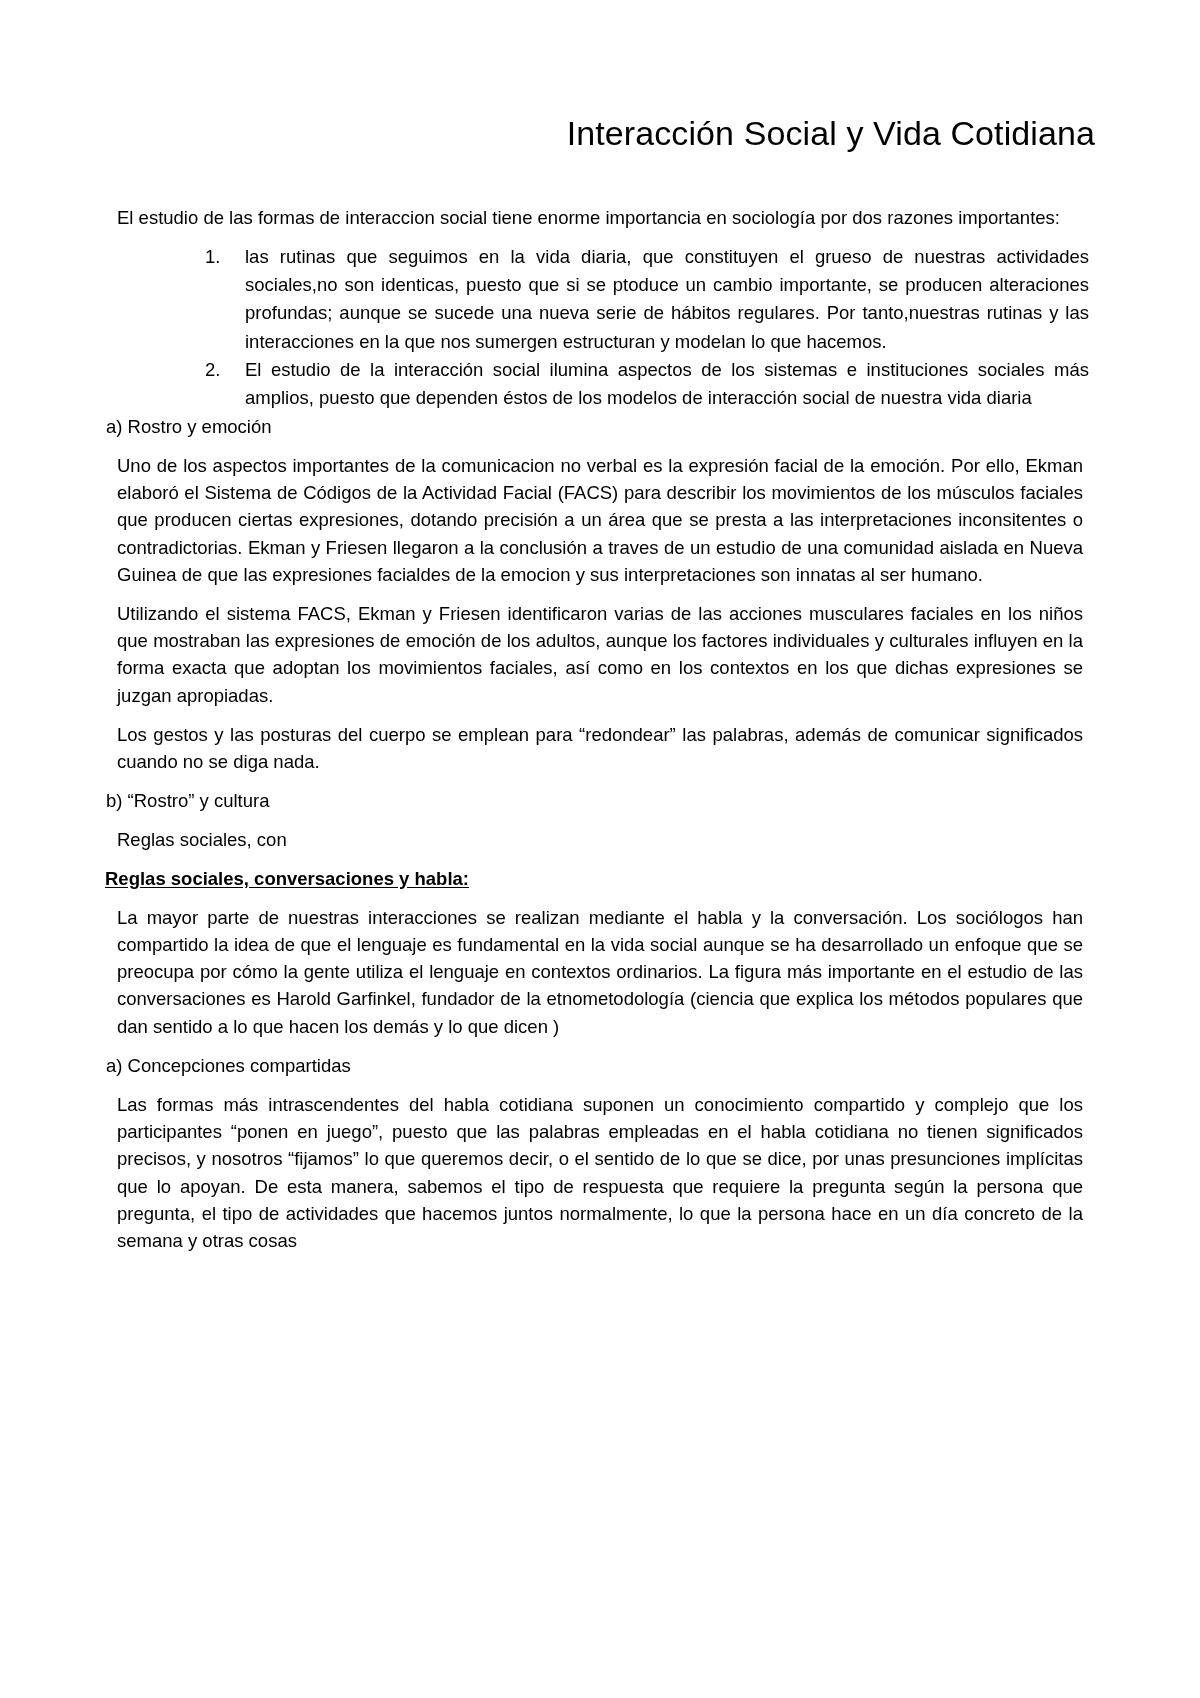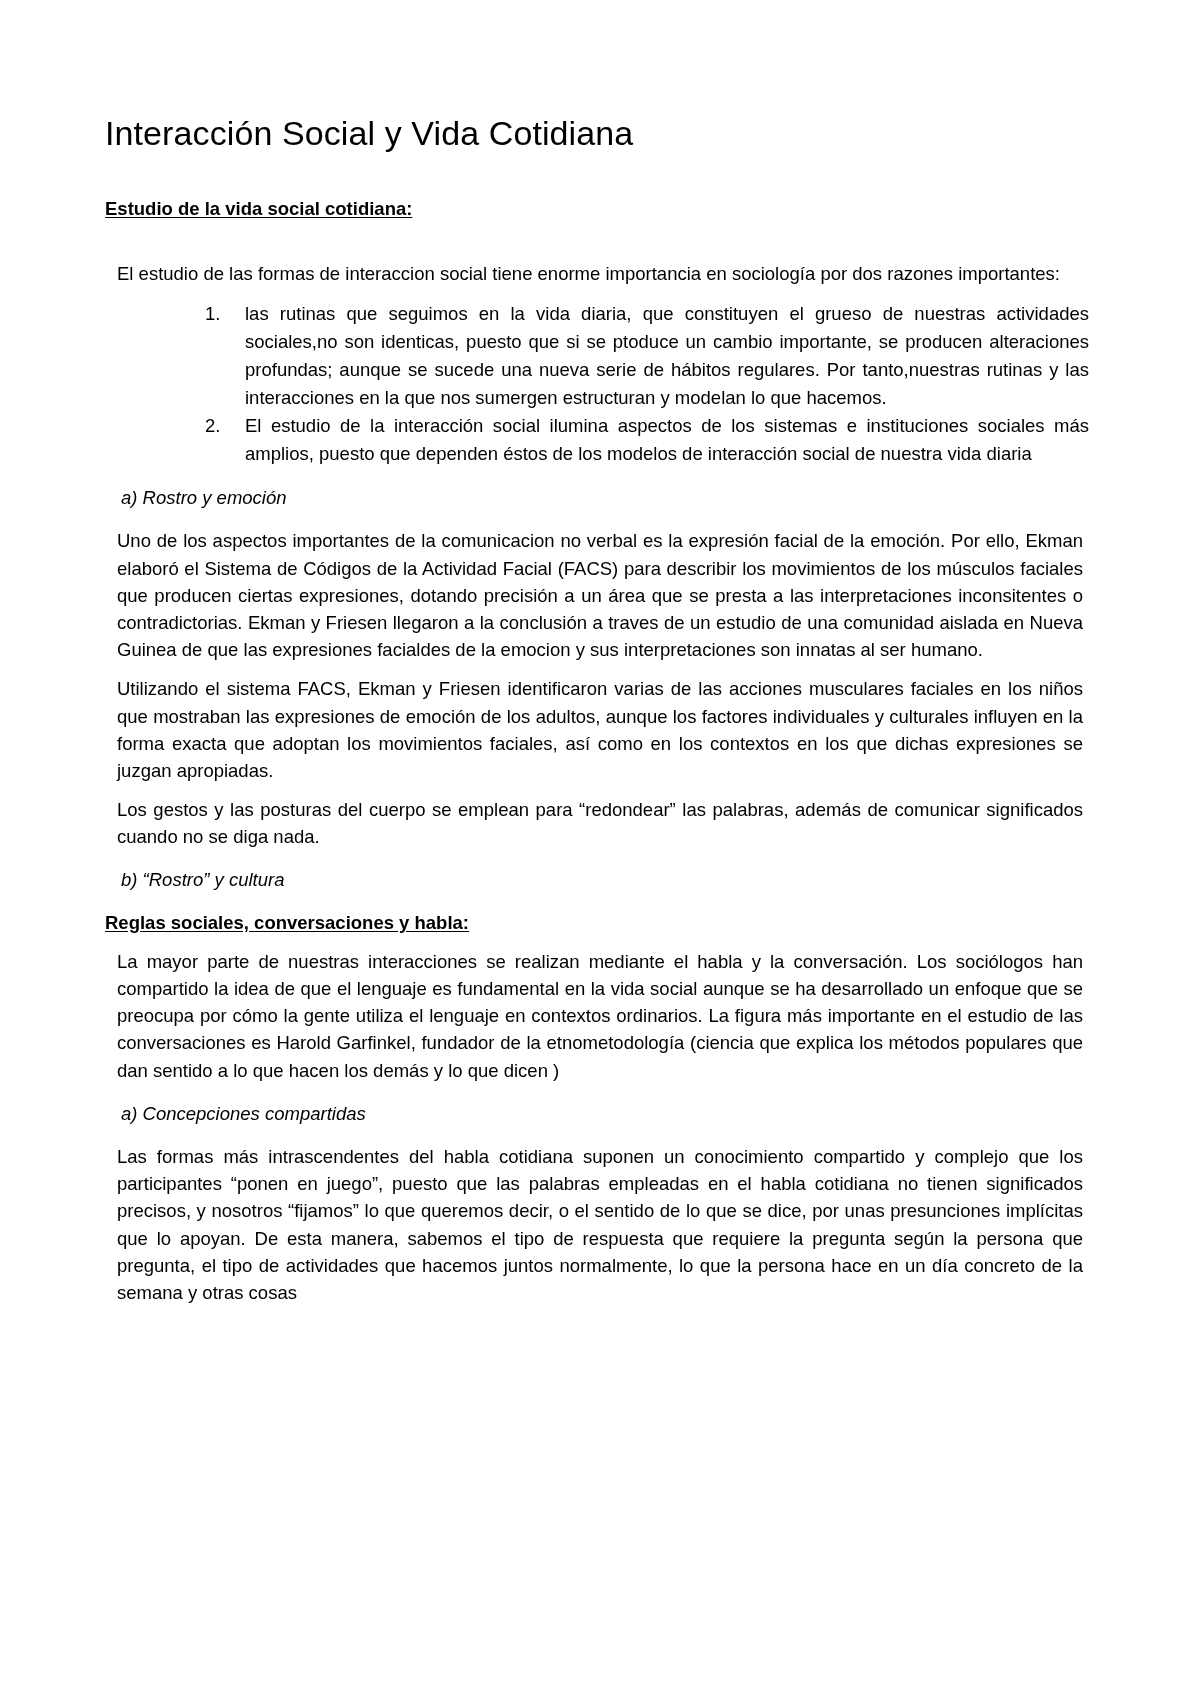--- a/index.html
+++ b/index.html
@@ -17,23 +17,23 @@
     width: 1200px;
     height: 1698px;
     background: #ffffff;
     box-sizing: border-box;
     padding: 96px 105px 60px 105px;
     overflow: hidden;
   }
   .doc-title {
     font-size: 34px;
     font-weight: 400;
-    text-align: left;
+    text-align: right;
     letter-spacing: 0.1px;
-    margin: 18px 0 44px 0;
+    margin: 18px 0 14px 0;
     line-height: 1.12;
   }
   .heading {
     font-size: 18.5px;
     font-weight: bold;
     text-decoration: underline;
     text-underline-offset: 2px;
     margin: 0;
     line-height: 1.42;
     white-space: nowrap;
@@ -46,23 +46,22 @@
     line-height: 1.47;
     margin: 12px;
     text-align: justify;
     text-justify: inter-word;
   }
   p.body-left {
     text-align: left;
   }
   p.italic {
     font-size: 18.5px;
-    font-style: italic;
     line-height: 1.47;
-    margin: 16px;
+    margin: 1px;
     text-align: left;
   }
   ol.numbered {
     margin: 0;
     padding: 0 0 0 0;
     list-style: none;
     counter-reset: item;
   }
   ol.numbered > li {
     counter-increment: item;
@@ -89,21 +88,20 @@
   .li-text { display: block; }
 </style>
 </head>
 <body>
 
 <div class="page">
 
   <h1 class="doc-title">Interacción Social y Vida Cotidiana</h1>
 
   <div>
-    <p class="heading">Estudio de la vida social  cotidiana:</p>
 
     <div class="spacer-line"></div>
 
     <p class="body-text body-left">El estudio de las formas de interaccion social tiene enorme importancia en sociología por dos razones importantes:</p>
 
     <ol class="numbered">
       <li>
         <span class="li-text">las rutinas que seguimos en la vida diaria, que constituyen el grueso de nuestras actividades sociales,no son identicas, puesto que si se ptoduce un cambio importante, se producen alteraciones profundas; aunque se sucede una nueva serie de hábitos regulares. Por tanto,nuestras rutinas y las interacciones en la que nos sumergen estructuran y modelan lo que hacemos.</span>
       </li>
       <li>
@@ -119,20 +117,21 @@
 
     <p class="body-text">Uno de los aspectos importantes de la comunicacion no verbal es la expresión facial de la emoción. Por ello, Ekman  elaboró el Sistema de Códigos de la Actividad Facial (FACS) para describir los movimientos de los músculos faciales que producen ciertas expresiones, dotando precisión a un área que se presta a las interpretaciones inconsitentes o contradictorias.  Ekman y Friesen llegaron a la conclusión a traves de un estudio de una comunidad aislada en Nueva Guinea  de que las expresiones facialdes de la emocion y sus interpretaciones son innatas al ser humano.</p>
 
     <p class="body-text">Utilizando el sistema FACS, Ekman y Friesen identificaron varias de las acciones musculares faciales en los niños que mostraban las expresiones de emoción de los adultos, aunque los factores individuales y culturales influyen en la forma exacta que adoptan los movimientos faciales, así como en los contextos en los que dichas expresiones se juzgan  apropiadas.</p>
 
     <p class="body-text">Los gestos y las posturas del cuerpo se emplean para “redondear” las palabras, además de comunicar significados cuando no se diga nada.</p>
 
     <p class="italic">b) “Rostro” y cultura</p>
 
 
+    <p class="body-text body-left">Reglas sociales, con</p>
   </div>
 
   <div>
     <p class="heading">Reglas sociales, conversaciones y habla:</p>
 
     <p class="body-text">La mayor parte de nuestras interacciones se realizan mediante el habla y la conversación. Los sociólogos han compartido la idea de que el lenguaje es fundamental en la vida social aunque se ha desarrollado un enfoque que se preocupa por cómo la gente utiliza el lenguaje en contextos ordinarios. La figura más importante en el estudio de las conversaciones es Harold Garfinkel, fundador de la etnometodología (ciencia que explica los métodos populares  que dan sentido a lo que hacen los demás y lo que dicen )</p>
 
     <p class="italic">a) Concepciones compartidas</p>
 
     <p class="body-text">Las formas más intrascendentes del habla cotidiana suponen un conocimiento compartido y complejo que los participantes “ponen en juego”, puesto que las palabras empleadas en el habla cotidiana no tienen significados precisos, y nosotros “fijamos” lo que queremos decir, o el sentido de lo que se dice, por unas presunciones implícitas que lo apoyan.  De esta manera, sabemos el tipo de respuesta que requiere la pregunta según la persona que pregunta, el tipo de actividades que hacemos juntos normalmente, lo que la persona hace en un día concreto de la semana y otras cosas</p>

